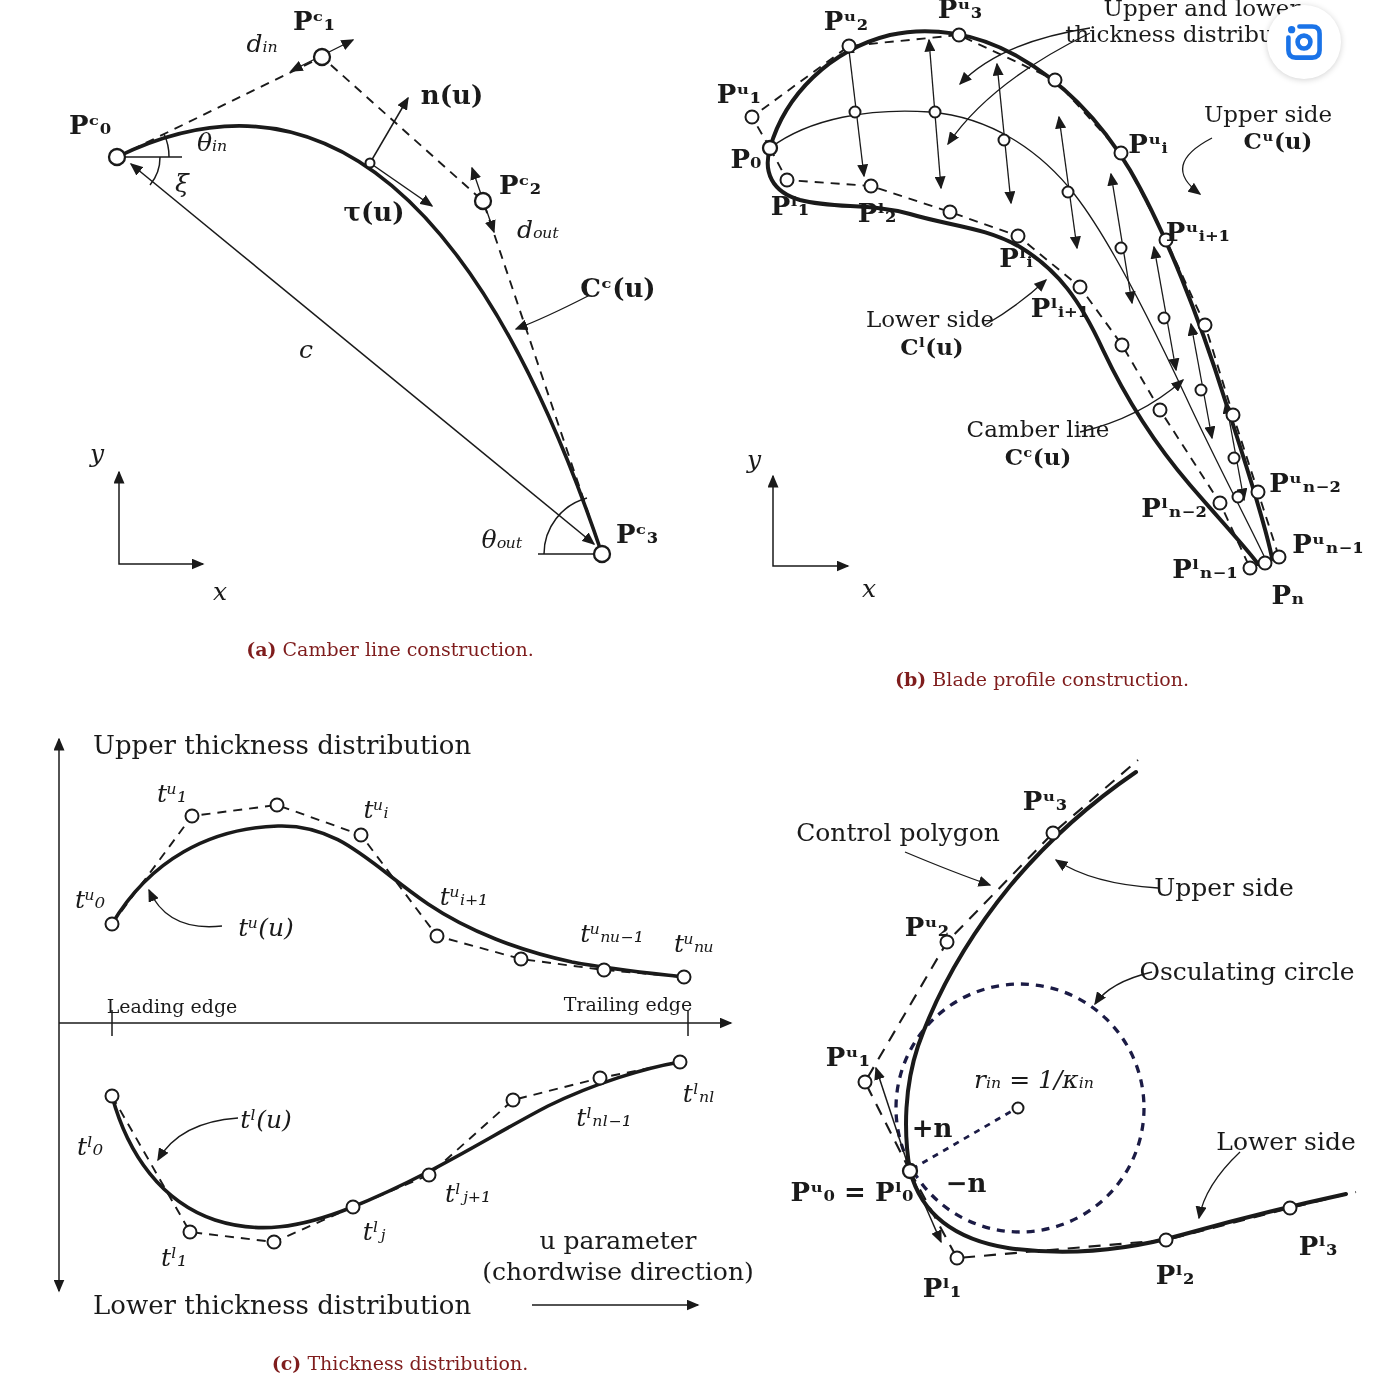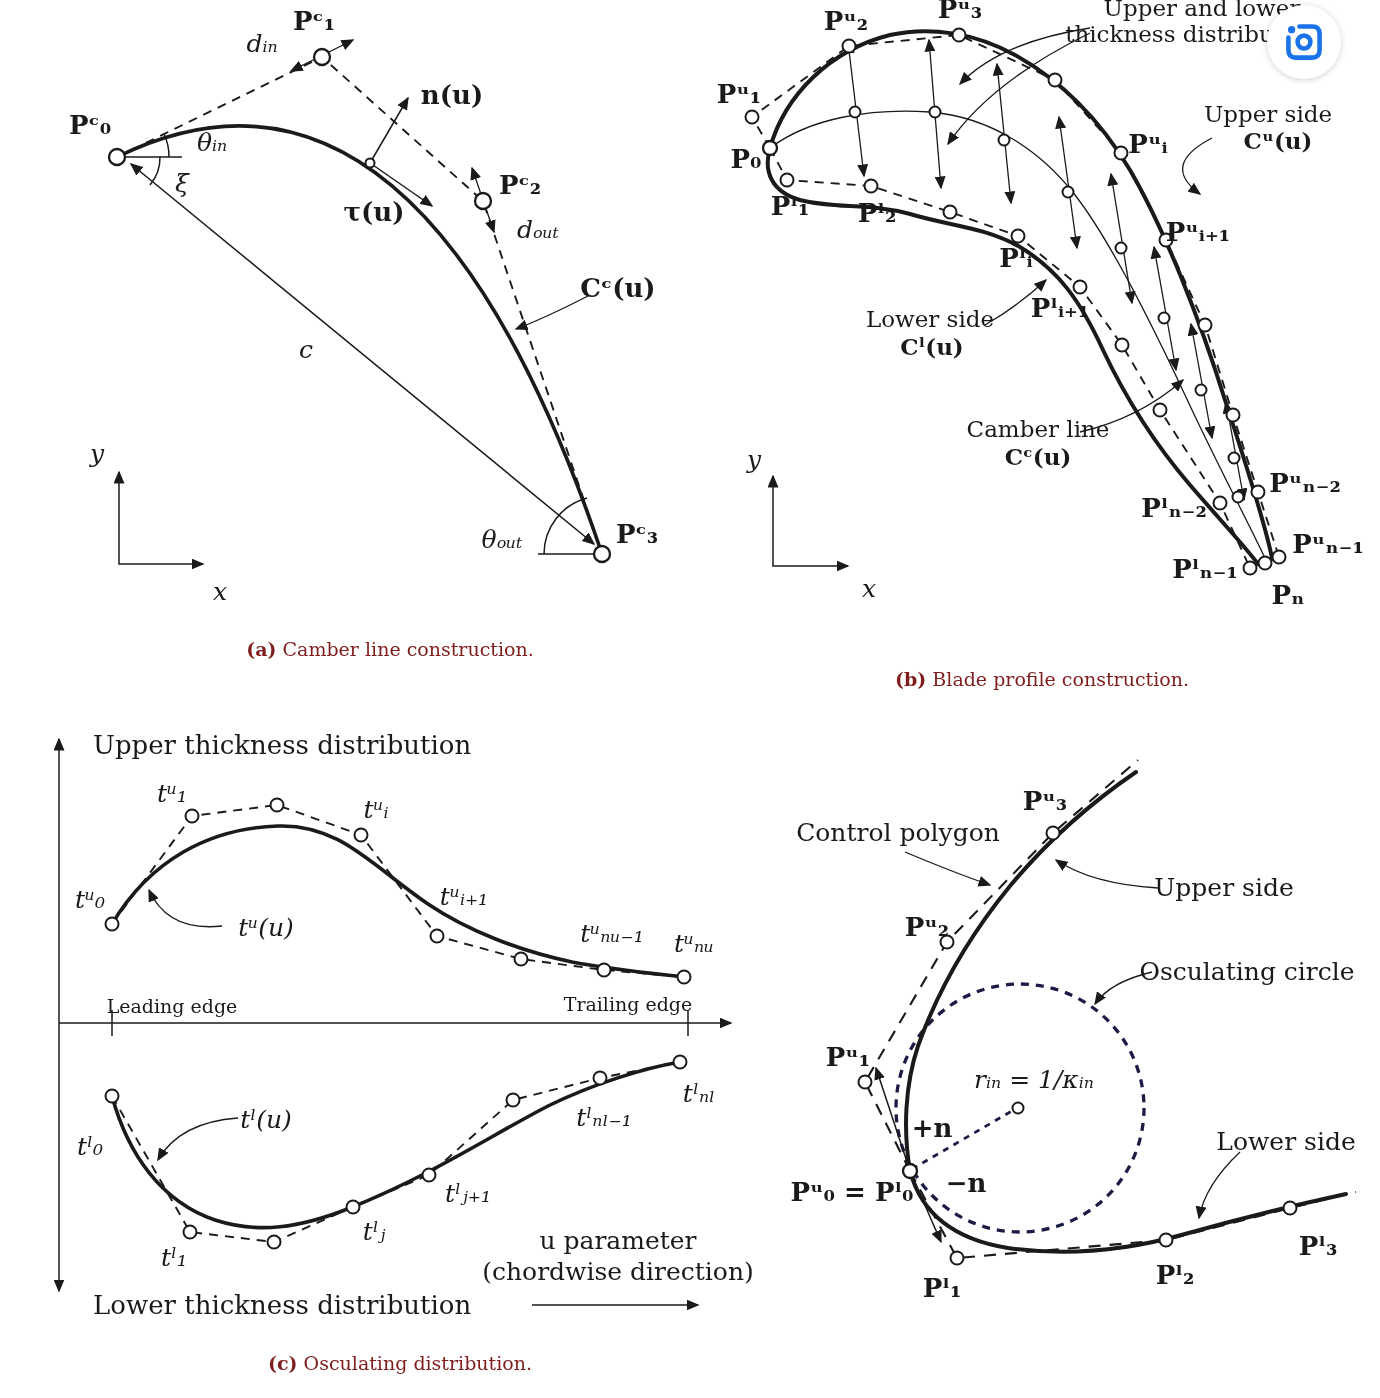--- a/index.html
+++ b/index.html
@@ -269,21 +269,21 @@
   <div class="caption" style="left:390px;top:638px">
     <span class="tag">(a)</span>
     <span>Camber line construction.</span>
   </div>
   <div class="caption" style="left:1042px;top:668px">
     <span class="tag">(b)</span>
     <span>Blade profile construction.</span>
   </div>
   <div class="caption" style="left:400px;top:1352px">
     <span class="tag">(c)</span>
-    <span>Osculating distribution.</span>
+    <span>Thickness distribution.</span>
   </div>
 
   <div class="lens-btn">
     <svg width="44" height="44" viewBox="0 0 48 48">
       <path d="M19,7 H33 Q41,7 41,15 V33 Q41,41 33,41 H15 Q7,41 7,33 V19" fill="none" stroke="#1a73e8" stroke-width="5" stroke-linecap="round"></path>
       <circle cx="10.5" cy="10.5" r="4" fill="#1a73e8"></circle>
       <circle cx="24" cy="24" r="7" fill="none" stroke="#1a73e8" stroke-width="5"></circle>
     </svg>
   </div>
 

